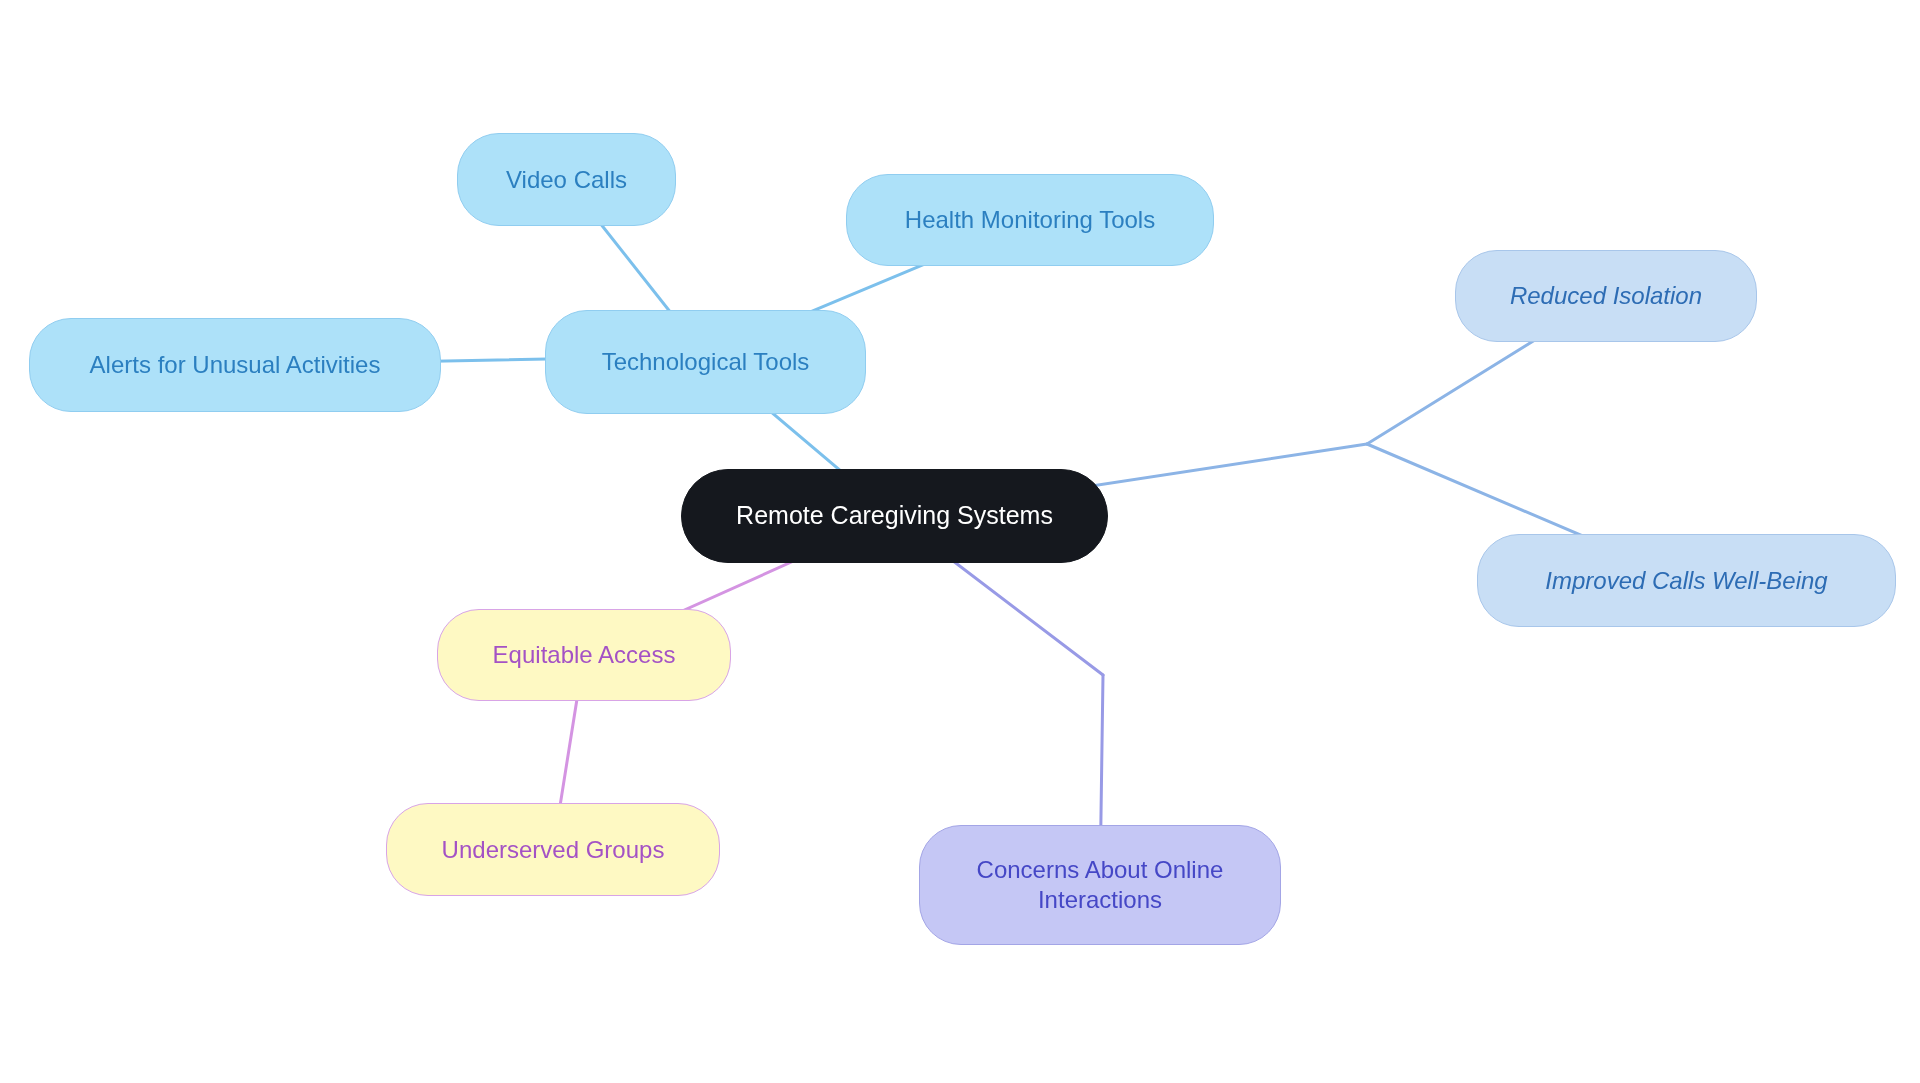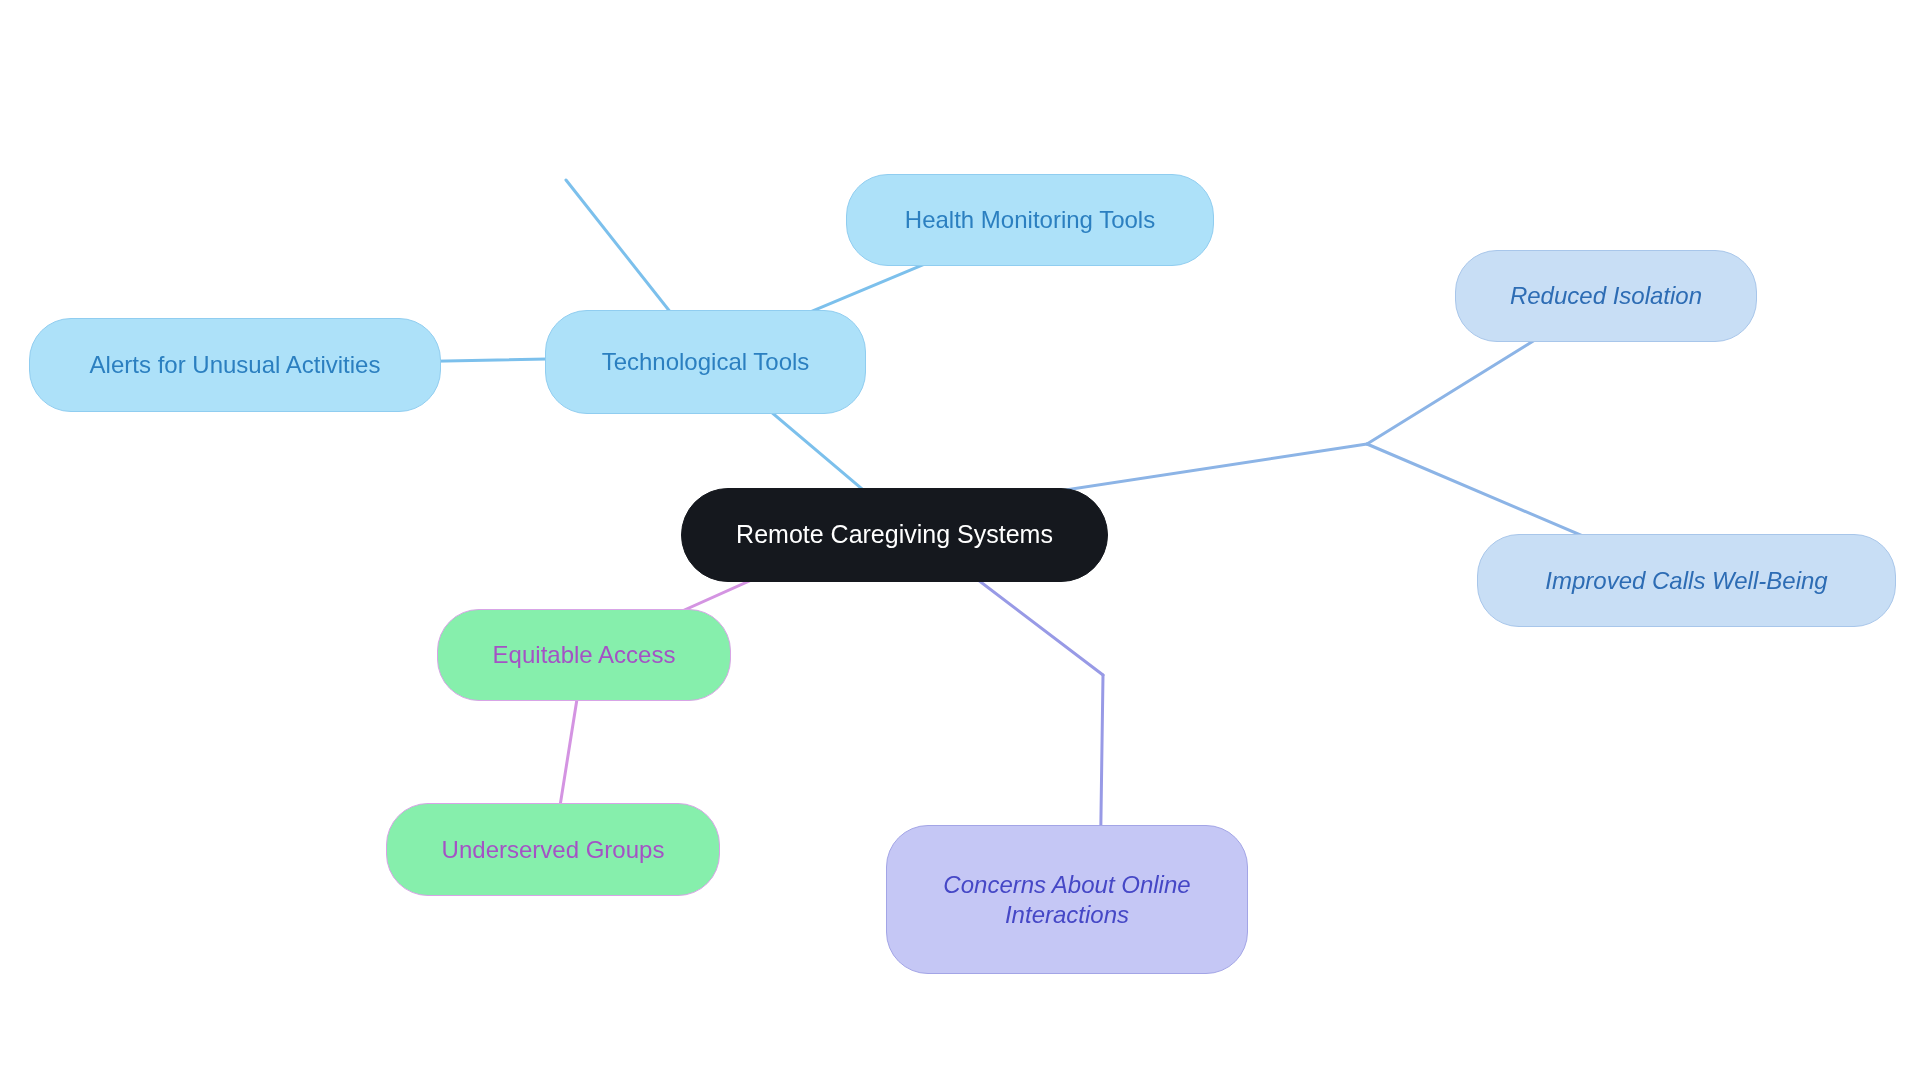--- a/index.html
+++ b/index.html
@@ -50,21 +50,21 @@
     border: 1.5px solid #90cdf0;
     color: #2b7fc0;
   }
   .branch-emotional {
     background: #c8def5;
     border: 1.5px solid #a8c6ea;
     color: #2d6cb4;
     font-style: italic;
   }
   .branch-equitable {
-    background: #86efac;
+    background: #fef9c3;
     border: 1.5px solid #d8a4e6;
     color: #a452c5;
   }
   .branch-barriers {
     background: #c5c7f5;
     border: 1.5px solid #a3a5e6;
     color: #4547c6;
   }
   .node-center {
     background: #15181e;
@@ -90,34 +90,35 @@
     <line class="edge-emotional" x1="1367" y1="444" x2="1606" y2="296"></line>
     <line class="edge-emotional" x1="1367" y1="444" x2="1686" y2="580"></line>
 
     <line class="edge-equitable" x1="894" y1="516" x2="584" y2="655"></line>
     <line class="edge-equitable" x1="584" y1="655" x2="553" y2="850"></line>
 
     <line class="edge-barriers" x1="894" y1="516" x2="1103" y2="675"></line>
     <line class="edge-barriers" x1="1103" y1="675" x2="1100" y2="885"></line>
   </svg>
 
+  <div class="node branch-tech" style="left:457px; top:133px; width:219px; height:93px;">Video Calls</div>
 
   <div class="node branch-tech" style="left:846px; top:174px; width:368px; height:92px;">Health Monitoring Tools</div>
 
   <div class="node branch-tech" style="left:29px; top:318px; width:412px; height:94px;">Alerts for Unusual Activities</div>
 
   <div class="node branch-tech" style="left:545px; top:310px; width:321px; height:104px;">Technological Tools</div>
 
   <div class="node branch-emotional" style="left:1455px; top:250px; width:302px; height:92px;">Reduced Isolation</div>
 
 
   <div class="node branch-emotional" style="left:1477px; top:534px; width:419px; height:93px;">Improved Calls Well-Being</div>
 
-  <div class="node node-center" style="left:681px; top:469px; width:427px; height:94px;margin-top:19px;">Remote Caregiving Systems</div>
+  <div class="node node-center" style="left:681px; top:469px; width:427px; height:94px;">Remote Caregiving Systems</div>
 
   <div class="node branch-equitable" style="left:437px; top:609px; width:294px; height:92px;">Equitable Access</div>
 
   <div class="node branch-equitable" style="left:386px; top:803px; width:334px; height:93px;">Underserved Groups</div>
 
 
-  <div class="node branch-barriers" style="left:886px; top:825px; width:362px; height:149px;font-style:italic;">Concerns About Online Interactions</div>
+  <div class="node branch-barriers" style="left:919px; top:825px; width:362px; height:120px;">Concerns About Online Interactions</div>
 
 </div>
 
 </body></html>

